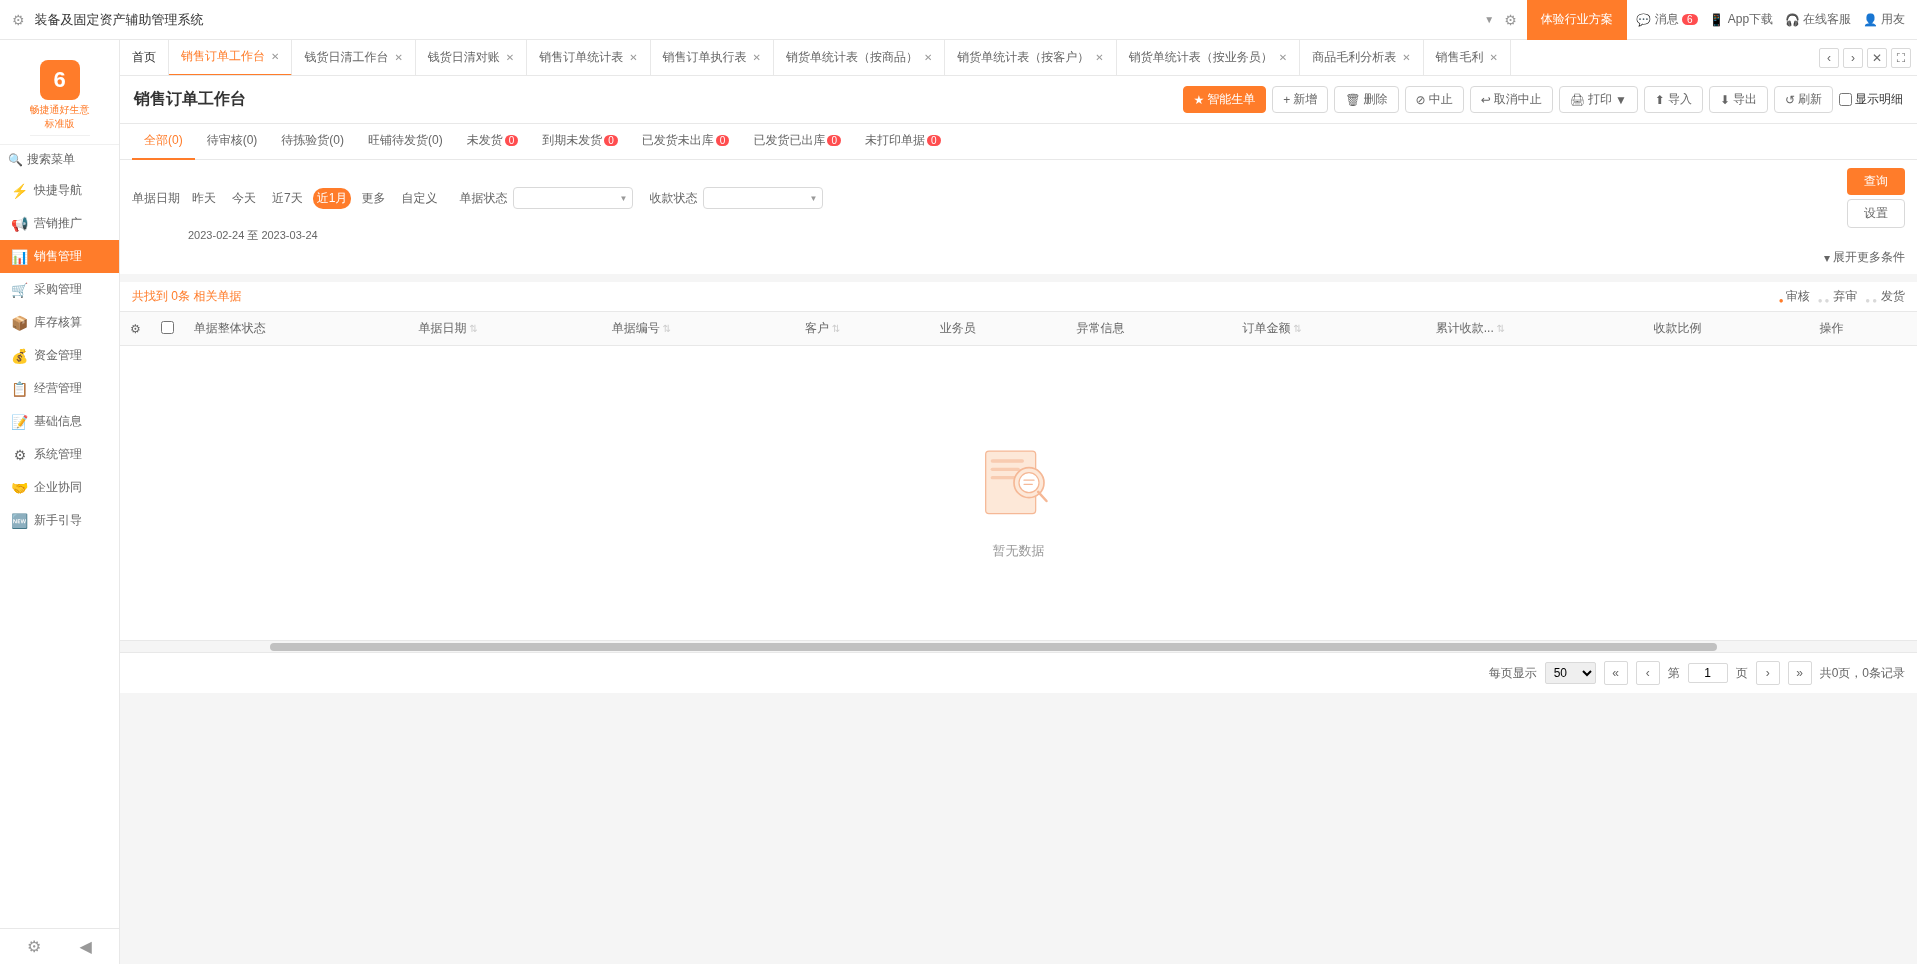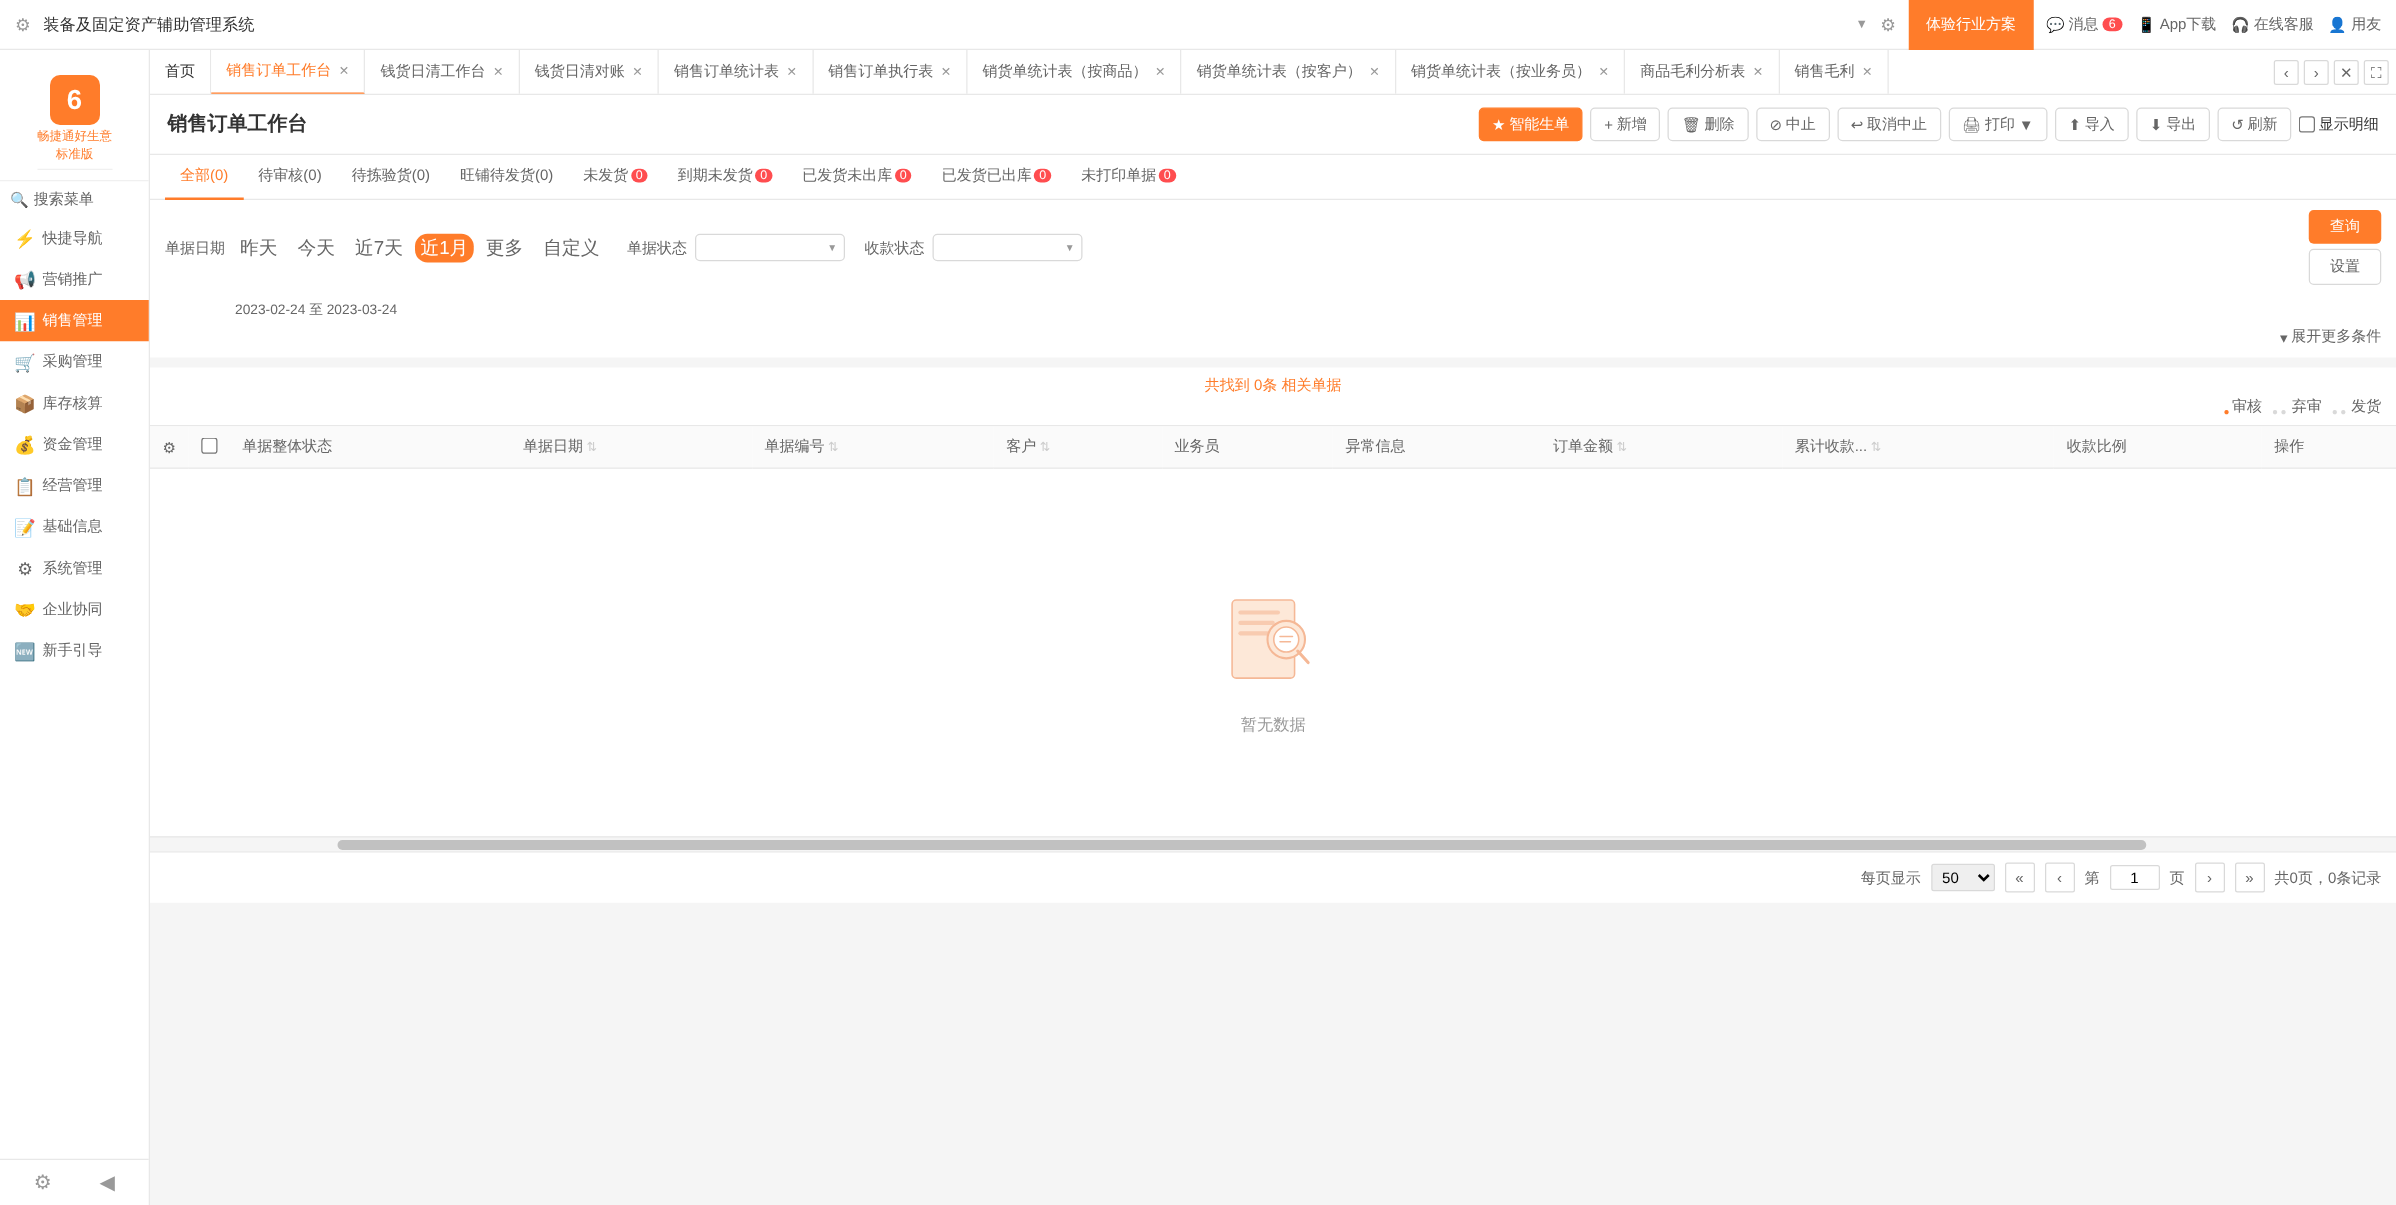--- a/index.html
+++ b/index.html
@@ -48,32 +48,32 @@
     .sub-tab { padding: 0 12px; height: 36px; display: flex; align-items: center; cursor: pointer; font-size: 12px; color: #666; border-bottom: 2px solid transparent; white-space: nowrap; }
     .sub-tab.active { color: #ff7c2a; border-bottom-color: #ff7c2a; }
     .sub-tab .badge-red { background: #ff4d4f; color: white; border-radius: 10px; font-size: 10px; padding: 0 4px; margin-left: 1px; }
     
     
     .filter-bar { background: #fff; padding: 8px 12px; margin-bottom: 8px; }
     .filter-row { display: flex; align-items: center; gap: 16px; flex-wrap: wrap; }
     .filter-item { display: flex; align-items: center; gap: 6px; font-size: 12px; }
     .filter-label { color: #666; white-space: nowrap; }
     .date-options { display: flex; align-items: center; gap: 4px; }
-    .date-opt { padding: 2px 6px; cursor: pointer; color: #666; font-size: 15px; border-radius: 2px; }
+    .date-opt { padding: 2px 6px; cursor: pointer; color: #666; font-size: 12px; border-radius: 2px; }
     .date-opt.active { background: #ff7c2a; color: white; border-radius: 10px; padding: 2px 4px; }
     .filter-select { border: 1px solid #d9d9d9; border-radius: 4px; padding: 3px 20px 3px 8px; font-size: 12px; color: #333; background: #fff; cursor: pointer; min-width: 120px; appearance: none; position: relative; }
     .select-wrapper { position: relative; display: inline-block; }
     .select-wrapper::after { content: '▼'; position: absolute; right: 6px; top: 50%; transform: translateY(-50%); font-size: 8px; color: #999; pointer-events: none; }
     .expand-btn { display: flex; align-items: center; gap: 3px; color: #666; cursor: pointer; font-size: 12px; margin-left: auto; }
     .query-btn { background: #ff7c2a; color: white; border: none; padding: 5px 16px; border-radius: 4px; cursor: pointer; font-size: 12px; text-align: center; }
     .set-btn { background: #fff; color: #666; border: 1px solid #d9d9d9; padding: 5px 16px; border-radius: 4px; cursor: pointer; font-size: 12px; }
     
     
     .table-section { background: #fff; flex: 1; }
-    .table-header-row { display: flex; align-items: center; padding: 6px 12px; border-bottom: 1px solid #e8e8e8; flex-direction: column; }
+    .table-header-row { display: flex; align-items: center; padding: 6px 12px; border-bottom: 1px solid #e8e8e8; }
     .result-count { font-size: 12px; color: #666; }
     .result-count span { color: #ff7c2a; }
     .table-actions-right { margin-left: auto; display: flex; align-items: center; gap: 8px; }
     .table-action-btn { display: flex; align-items: flex-end; gap: 2px; font-size: 12px; color: #666; cursor: pointer; }
     .table-action-btn::before { content: '●'; color: #d9d9d9; font-size: 8px; }
     .table-action-btn.orange::before { color: #ff7c2a; }
     
     .data-table { width: 100%; border-collapse: collapse; font-size: 12px; }
     .data-table th { background: #fafafa; padding: 8px 10px; text-align: left; border-bottom: 1px solid #e8e8e8; color: #666; white-space: nowrap; font-weight: normal; }
     .data-table th.sortable { cursor: pointer; }
@@ -363,21 +363,21 @@
                 <select class="filter-select">
                   <option value=""></option>
                 </select>
               </div>
             </div>
             <div style="display:flex;flex-direction:column;gap:4px;margin-left:auto;">
               <button class="query-btn">查询</button>
               <button class="set-btn">设置</button>
             </div>
           </div>
-          <div style="margin-top:12px;display:flex;align-items:center;">
+          <div style="margin-top:0;display:flex;align-items:center;">
             <span style="color:#666;font-size:11px;margin-left:56px;">2023-02-24 至 2023-03-24</span>
           </div>
           <div style="margin-top:6px;display:flex;align-items:center;justify-content:center;">
             <div class="expand-btn">
               <span>▾</span>
               <span>展开更多条件</span>
             </div>
           </div>
         </div>
 

